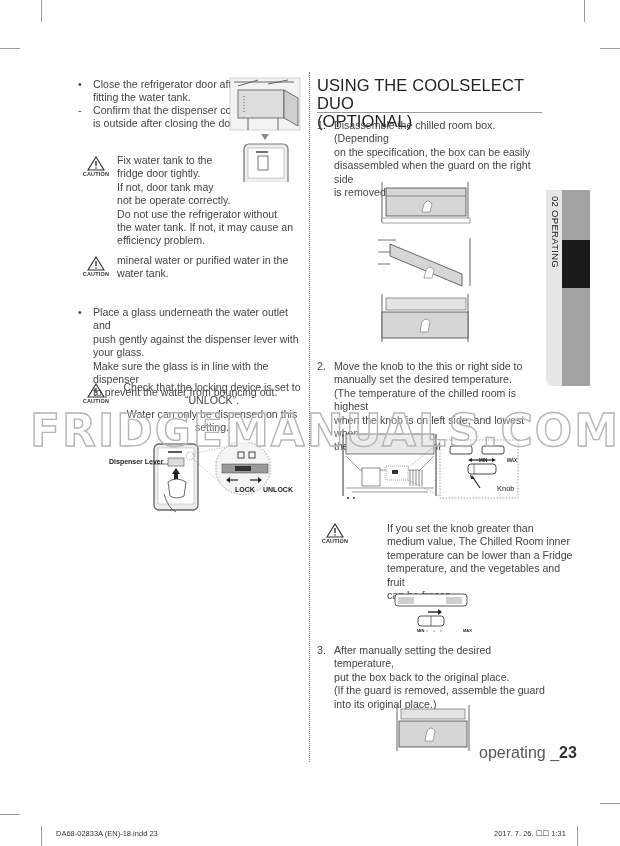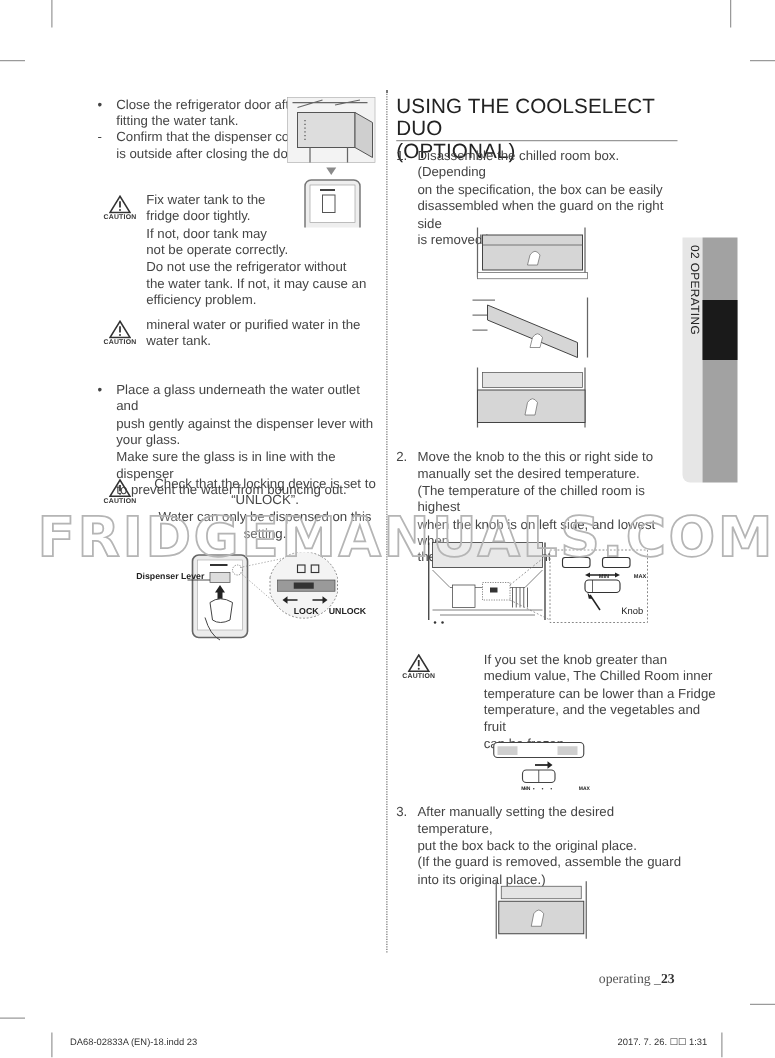--- a/index.html
+++ b/index.html
@@ -24,21 +24,21 @@
 
     .num { position: absolute; font-size: 10.6px; line-height: 13.4px; color: #444; }
 
     .side-tab-light { position: absolute; left: 546px; top: 190px; width: 16px; height: 196px; background: #e6e6e6; border-bottom-left-radius: 6px; }
     .side-tab-gray { position: absolute; left: 562px; top: 190px; width: 28px; height: 196px; background: #a2a2a2; }
     .side-tab-black { position: absolute; left: 562px; top: 240px; width: 28px; height: 48px; background: #1a1a1a; }
     .side-tab-text { position: absolute; left: 547px; top: 196px; width: 14px; writing-mode: vertical-rl; font-size: 9.5px; color: #222; letter-spacing: 0.3px; white-space: nowrap; }
 
     .watermark { position: absolute; left: 30px; top: 405px; width: 560px; text-align: center; font-size: 44px; font-weight: bold; letter-spacing: 2px; color: rgba(255,255,255,0.2); -webkit-text-stroke: 1.4px #b5b5b5; font-family: "DejaVu Sans", sans-serif; white-space: nowrap; }
 
-    .footer-page { position: absolute; left: 479px; top: 777px; font-size: 11px; color: #555; font-family: Liberation Serif, serif; }
+    .footer-page { position: absolute; left: 479px; top: 744px; font-size: 16px; color: #555; }
     .footer-page b { color: #333; }
     .footer-left { position: absolute; left: 56px; top: 829px; font-size: 7.5px; color: #333; }
     .footer-right { position: absolute; left: 494px; top: 829px; font-size: 7.5px; color: #333; }
 
     .fig { position: absolute; }
     .fig-label { font-size: 7px; font-weight: bold; color: #222; position: absolute; white-space: nowrap; padding-left: 17px; }
   </style>
 </head>
 <body>
 

